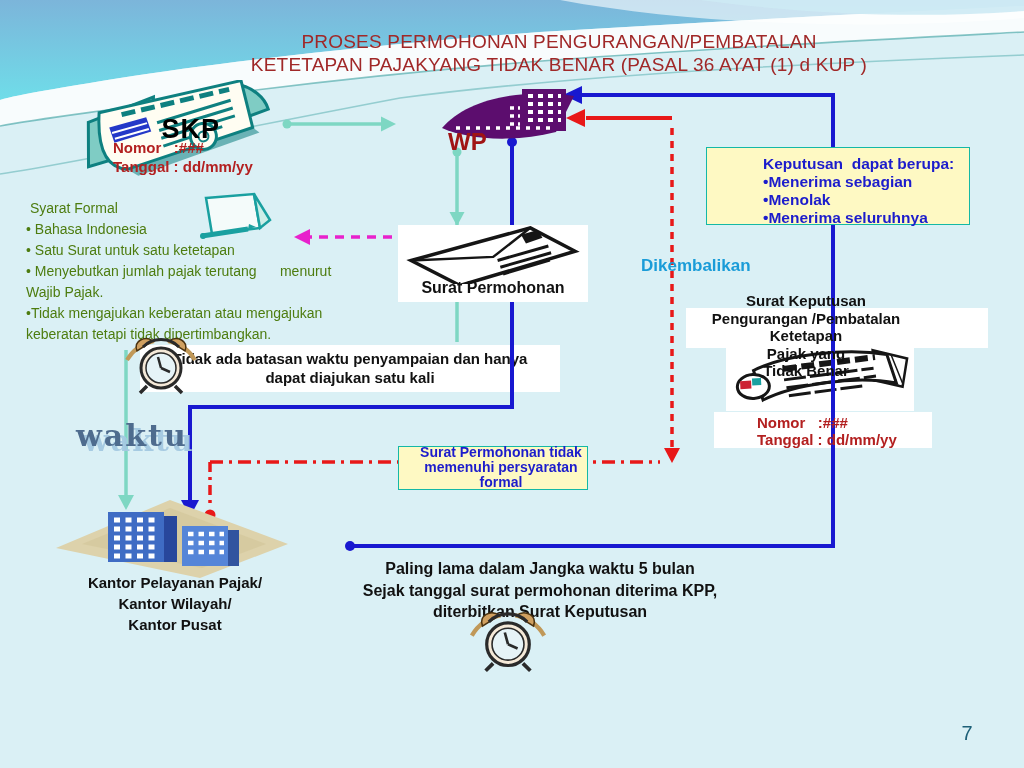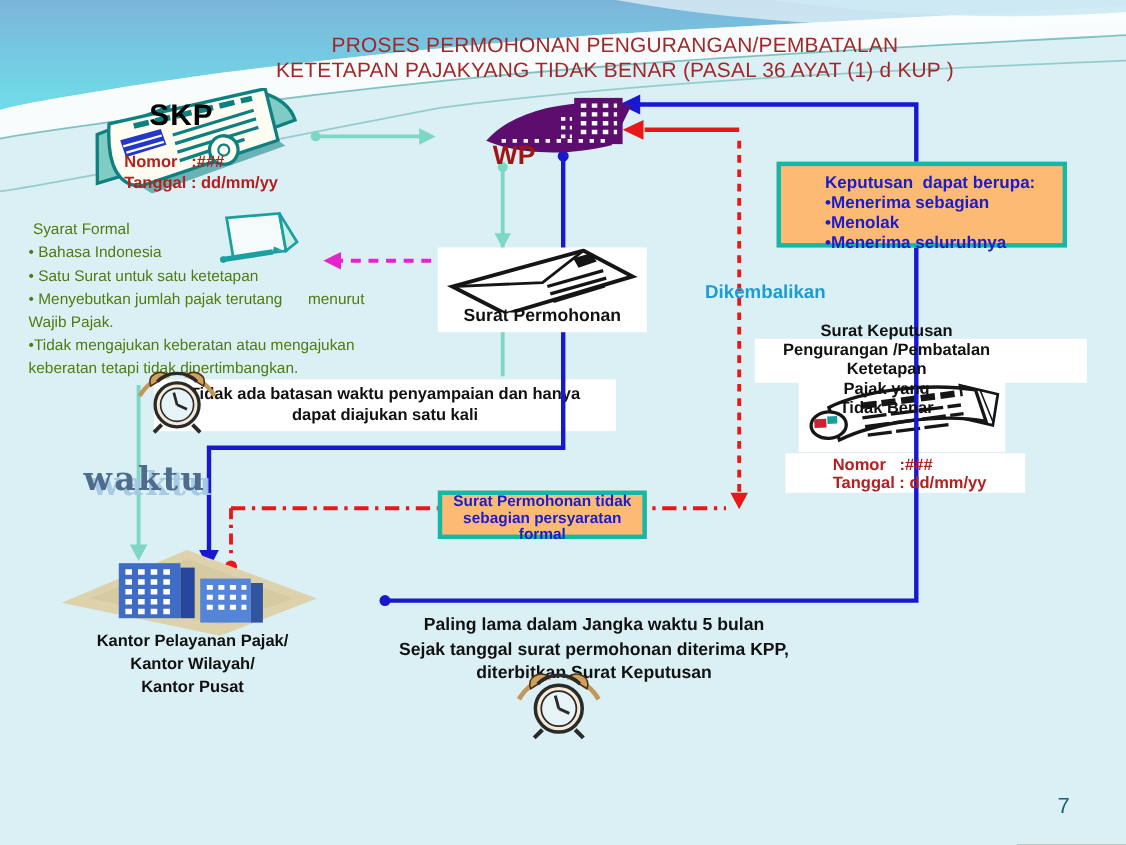--- a/index.html
+++ b/index.html
@@ -7,22 +7,22 @@
          background:#daf0f5;font-family:"Liberation Sans",sans-serif;}
   .abs{position:absolute;}
   .pre{white-space:pre-wrap;}
   .layer0{z-index:0;} .layer1{z-index:1;} .layer2{z-index:2;pointer-events:none;} .layer3{z-index:3;}
   .title{color:#a02828;font-size:19px;line-height:23px;text-align:center;letter-spacing:.2px;}
   .red-detail{color:#b32020;font-weight:bold;font-size:15px;line-height:19px;}
   .blue-note{color:#4d7c0f;font-size:14px;line-height:21px;}
   .blue-bold{color:#1c1ccc;font-weight:bold;}
   .black-bold{color:#111;font-weight:bold;}
   .whitebox{background:#ffffff;}
-  .bluebox{background:#fdba74;border:4px solid #14b8a6;box-sizing:border-box;}
-  .skp-label{font-size:27px;font-weight:bold;color:#000;text-align:center;letter-spacing:1px;}
+  .bluebox{background:#fef9c3;border:1px solid #14b8a6;box-sizing:border-box;padding-left:16px;}
+  .skp-label{font-size:27px;font-weight:bold;color:#000;text-align:right;letter-spacing:1px;margin-top:24px;}
   .wp-label{font-size:24px;font-weight:bold;color:#a01414;text-align:left;}
   .dikembalikan{color:#1a9cd8;font-weight:bold;font-size:17px;}
   .kepada{font-family:"DejaVu Serif",serif;font-weight:bold;font-size:30px;color:#4e6c8e;
           letter-spacing:2px;text-shadow:7px 5px 0 rgba(163,200,224,.95);}
   .pagenum{color:#1d6078;font-size:20px;}
 </style>
 </head>
 <body>
 
 <div class="stage">
@@ -191,21 +191,21 @@
     <circle cx="37" cy="34" r="20" fill="#f5e9d8" stroke="#2a2a2a" stroke-width="3"></circle>
     <circle cx="37" cy="34" r="15" fill="#e6f3f7" stroke="#2a2a2a" stroke-width="1.5"></circle>
     <path d="M37,34 L34,23 M37,34 L46,38" stroke="#2a2a2a" stroke-width="2.5" fill="none"></path>
     <path d="M23,52 L16,59 M51,52 L58,59" stroke="#2a2a2a" stroke-width="3.5" fill="none"></path>
   </svg>
 
   <div class="abs layer3 kepada" style="left:76px;top:418px;">waktu</div>
 
   <div class="abs layer3 bluebox" style="left:398px;top:446px;width:190px;height:44px;">
     <div class="blue-bold pre" style="font-size:14px;line-height:15px;text-align:center;margin-top:-2px;">Surat Permohonan tidak
-sebagian persyaratan
+memenuhi persyaratan
 formal</div>
   </div>
 
   <svg class="abs layer3" width="240" height="82" viewBox="0 0 240 82" style="left:52px;top:498px;">
     <polygon points="118,2 236,46 148,80 4,50" fill="#ddd2ab"></polygon>
     <polygon points="118,10 214,46 150,70 30,46" fill="#cfc293" opacity=".45"></polygon>
     <rect x="56" y="14" width="56" height="50" fill="#3f6cc4"></rect>
     <rect x="112" y="18" width="13" height="46" fill="#28479c"></rect>
     <path d="M62,22 h44 M62,31 h44 M62,40 h44 M62,49 h44 M62,58 h44" stroke="#ffffff" stroke-width="5" stroke-dasharray="6 5.5" fill="none"></path>
     <rect x="130" y="28" width="46" height="40" fill="#5585d8"></rect>

